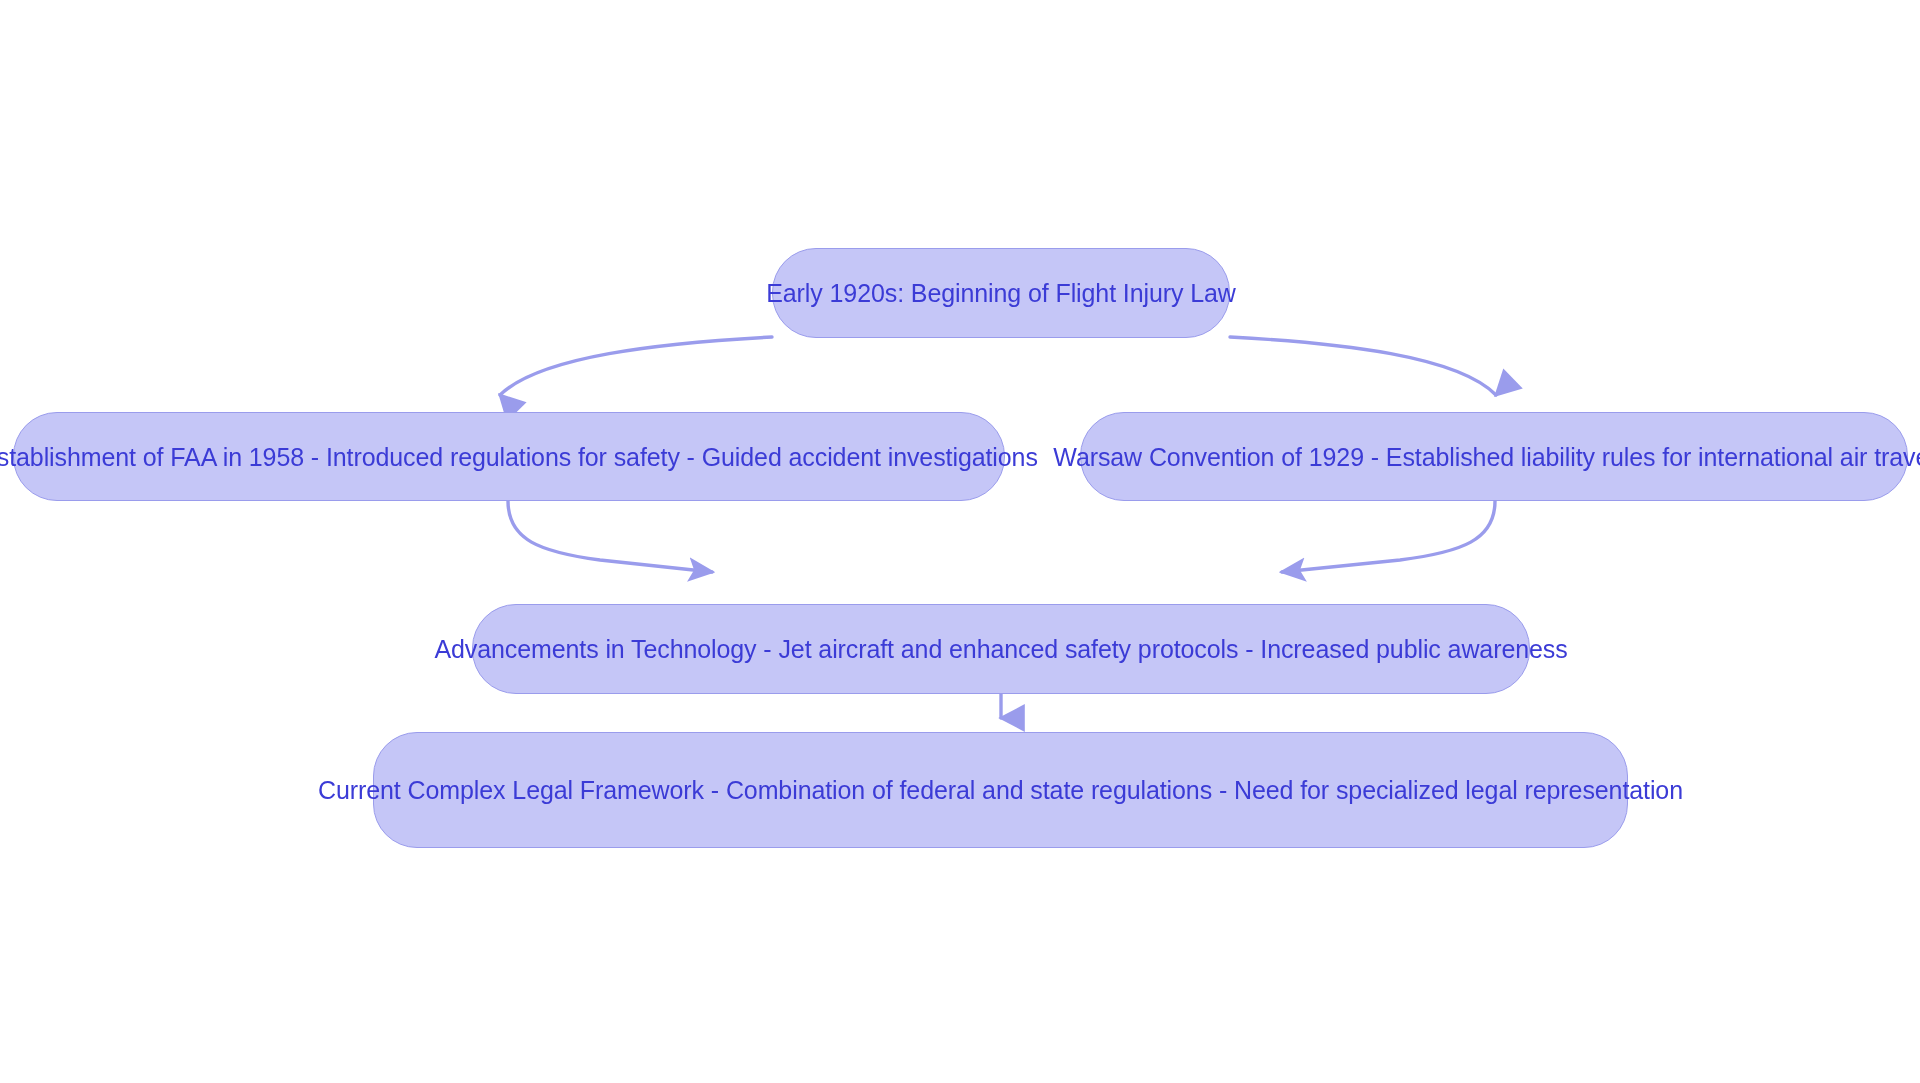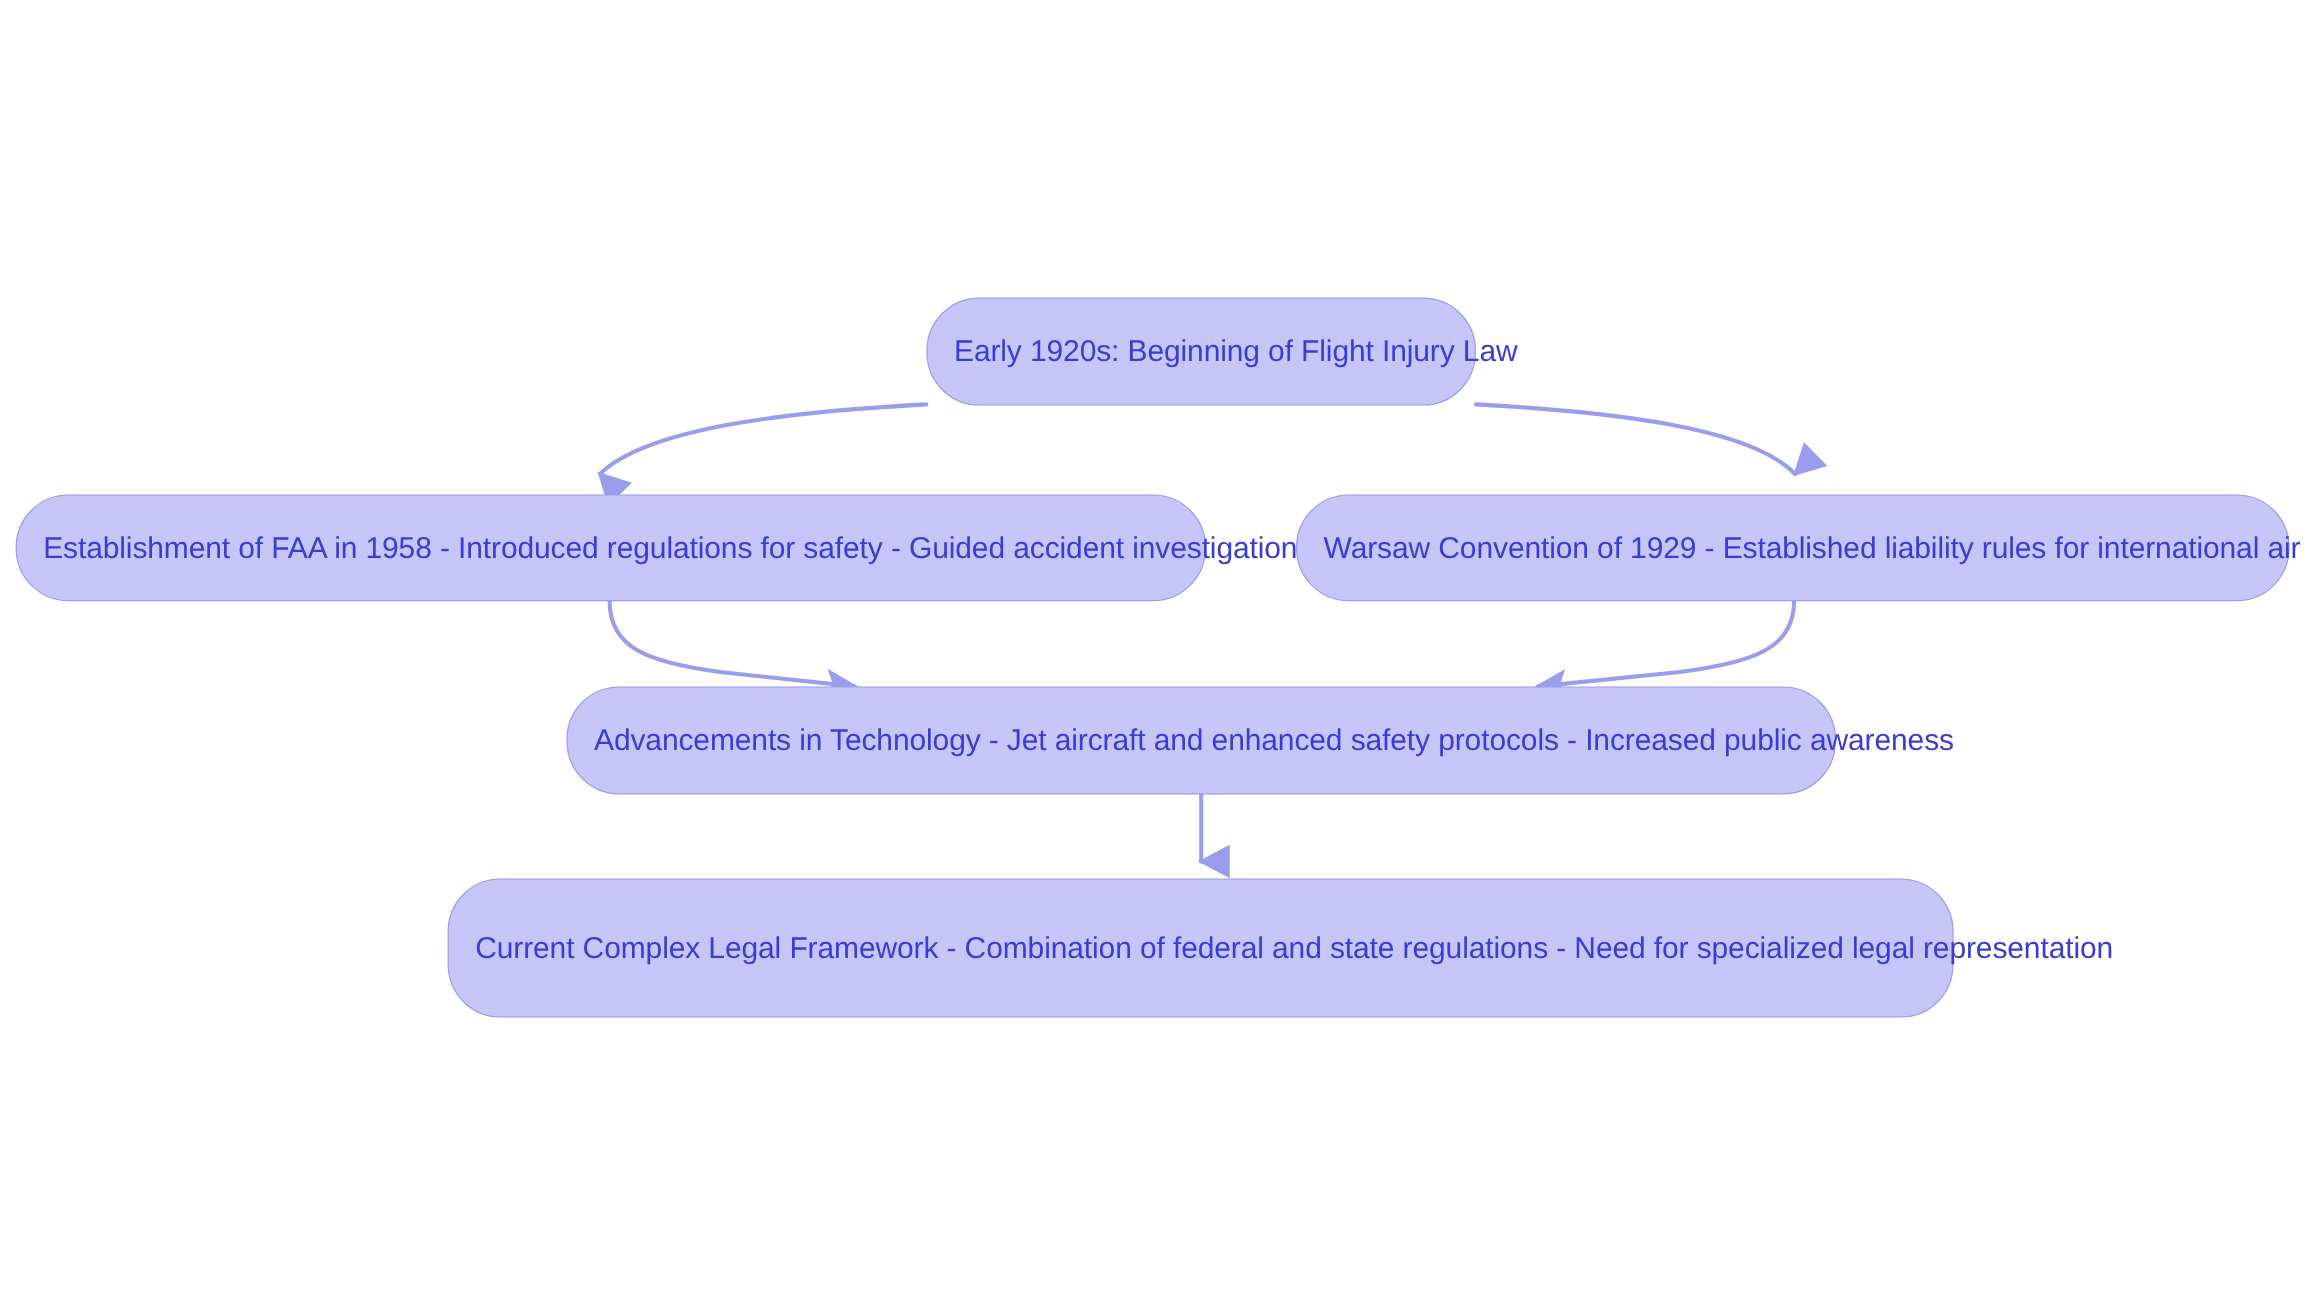--- a/index.html
+++ b/index.html
@@ -25,40 +25,40 @@
     top: 0;
     width: 1920px;
     height: 1083px;
     pointer-events: none;
   }
   .node {
     position: absolute;
     box-sizing: border-box;
     display: flex;
     align-items: center;
-    justify-content: flex-start;
+    justify-content: center;
     background: #c5c6f7;
     border: 1.6px solid #9a9cec;
     border-radius: 44px;
     color: #3b3bd6;
     font-size: 25px;
     font-weight: 400;
     letter-spacing: -0.1px;
     white-space: nowrap;
     padding: 0 22px;
   }
   .node-label {
     display: block;
     line-height: 1.2;
   }
   
   #node-0 { left: 772px;  top: 248px; width: 458px;  height: 90px; }
   #node-1 { left: 13px;   top: 412px; width: 992px;  height: 89px; }
   #node-2 { left: 1080px; top: 412px; width: 828px;  height: 89px; }
-  #node-3 { left: 472px;  top: 572px; width: 1058px; height: 90px; }
+  #node-3 { left: 472px;  top: 604px; width: 1058px; height: 90px; }
   #node-4 { left: 373px;  top: 732px; width: 1255px; height: 116px; }
 </style>
 </head>
 <body>
 
 <div id="canvas">
 
   <svg id="edge-layer" viewBox="0 0 1920 1083" width="1920" height="1083" xmlns="http://www.w3.org/2000/svg">
     <defs>
       <marker id="arrow-down" markerWidth="9" markerHeight="9" refX="4.5" refY="7.6" orient="auto" markerUnits="strokeWidth">

